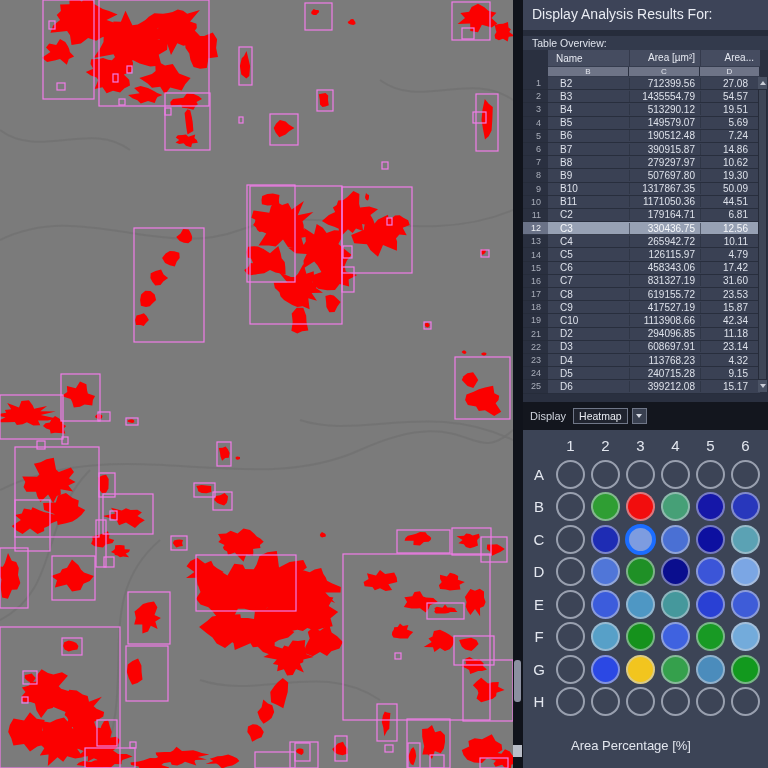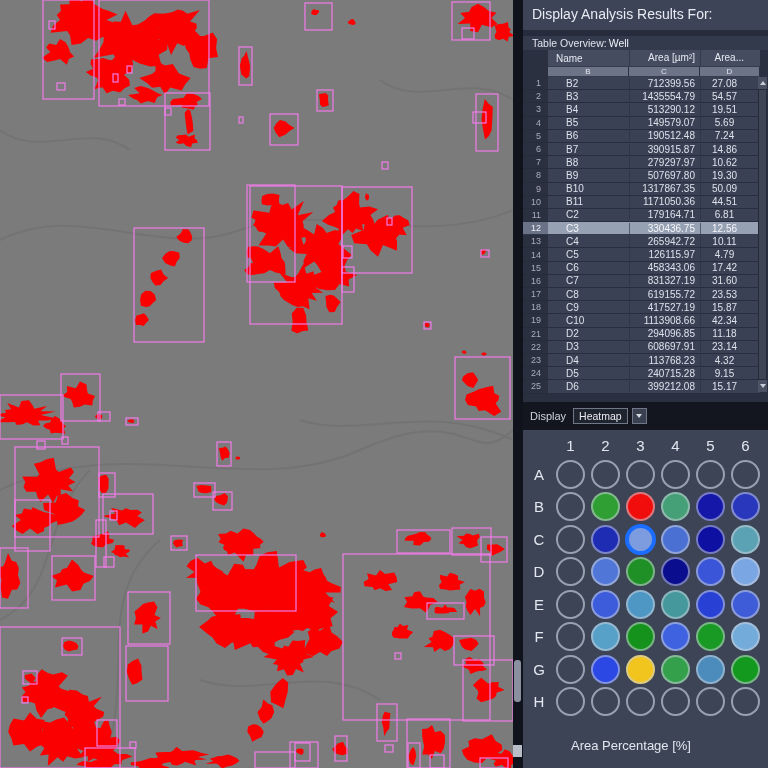--- a/index.html
+++ b/index.html
@@ -9,40 +9,40 @@
   .image-pane{position:relative;width:513px;height:768px;background:#7b7b7b;flex:0 0 513px;}
   .image-pane svg{display:block;}
   
   .divider{position:relative;width:10px;flex:0 0 10px;background:#10131b;}
   .dv-thumb{position:absolute;left:1px;top:660px;width:7px;height:42px;background:#8b90a0;border-radius:3px;}
   .dv-corner{position:absolute;left:0;top:745px;width:9px;height:12px;background:#b9bdc7;}
   
   .panel{width:245px;flex:0 0 245px;display:flex;flex-direction:column;background:#2a3040;color:#e4e7ee;}
   .panel-header{height:30px;background:#3d4458;color:#e8ebf2;font-size:14px;line-height:28px;padding-left:9px;}
   .panel-gap{height:6px;background:#262c3b;}
-  .tab-bar{height:14px;background:#333a4c;font-size:10.5px;line-height:14px;padding-left:9px;display:flex;}
+  .tab-bar{height:14px;background:#333a4c;font-size:10.5px;line-height:14px;padding-left:9px;display:flex;flex-direction:column;}
   .tab-bar .tb-label{color:#dfe3ec;}
   .tab-bar .tb-value{color:#f0f3f9;margin-left:2px;}
   
   .table-area{position:relative;height:352px;background:#2a3040;overflow:hidden;}
   .thead{position:absolute;left:25px;right:8px;top:0;height:16px;background:#454c60;display:flex;font-size:10px;color:#e6e9f1;align-items:center;}
   .th-name{flex:0 0 81px;padding-left:8px;}
   .th-area{flex:0 0 71px;text-align:right;padding-right:5px;border-left:1px solid #343a4c;height:100%;line-height:16px;}
-  .th-pct{flex:1;text-align:right;padding-right:16px;border-left:1px solid #343a4c;height:100%;line-height:16px;}
+  .th-pct{flex:1;text-align:right;padding-right:6px;border-left:1px solid #343a4c;height:100%;line-height:16px;}
   .tsub{position:absolute;left:25px;right:8px;top:16px;height:11px;display:flex;background:#353c4e;}
   .tsub div{height:9px;margin-top:1px;background:#6e7487;color:#e3e6ee;font-size:8px;line-height:9px;text-align:center;border-right:1px solid #2a3040;}
   .ts-b{flex:0 0 81px;}
   .ts-c{flex:0 0 71px;}
   .ts-d{flex:1;}
   .tbody{position:absolute;top:27px;bottom:0;left:0;right:8px;overflow:hidden;}
   .trow{display:flex;height:13.2px;align-items:center;font-size:10px;color:#dde1ea;background:linear-gradient(to right,rgba(0,0,0,0) 25px,#3a4154 25px);border-bottom:1px solid rgba(38,43,58,.85);}
   .trow .num{flex:0 0 25px;text-align:right;padding-right:7px;font-size:9px;color:#a9aeba;}
-  .trow .cname{flex:0 0 81px;padding-left:18px;}
+  .trow .cname{flex:0 0 81px;padding-left:12px;}
   .trow .carea{flex:0 0 71px;text-align:right;padding-right:5px;border-left:1px solid rgba(40,46,62,.6);}
-  .trow .cpct{flex:1;text-align:center;padding-right:12px;border-left:1px solid rgba(40,46,62,.6);}
+  .trow .cpct{flex:1;text-align:right;padding-right:12px;border-left:1px solid rgba(40,46,62,.6);}
   .trow.selected{background:linear-gradient(to right,#6a7287 25px,#97a1b4 25px);color:#f5f7fa;}
   .trow.selected .num{color:#eef0f5;}
   .scrollbar{position:absolute;right:1px;top:27px;height:315px;width:9px;background:#262b39;display:flex;flex-direction:column;}
   .sb-btn{height:12px;background:#4a5264;display:flex;align-items:center;justify-content:center;}
   .sb-thumb{flex:1;margin:1px;background:#3e4656;}
   .tri-up{width:0;height:0;border-left:3px solid transparent;border-right:3px solid transparent;border-bottom:4px solid #c8ccd6;}
   .tri-down{width:0;height:0;border-left:3px solid transparent;border-right:3px solid transparent;border-top:4px solid #c8ccd6;}
   
   .display-bar{height:28px;background:#13161e;display:flex;align-items:center;padding-left:7px;}
   .display-label{color:#cfd4dd;font-size:11px;margin-right:7px;}

